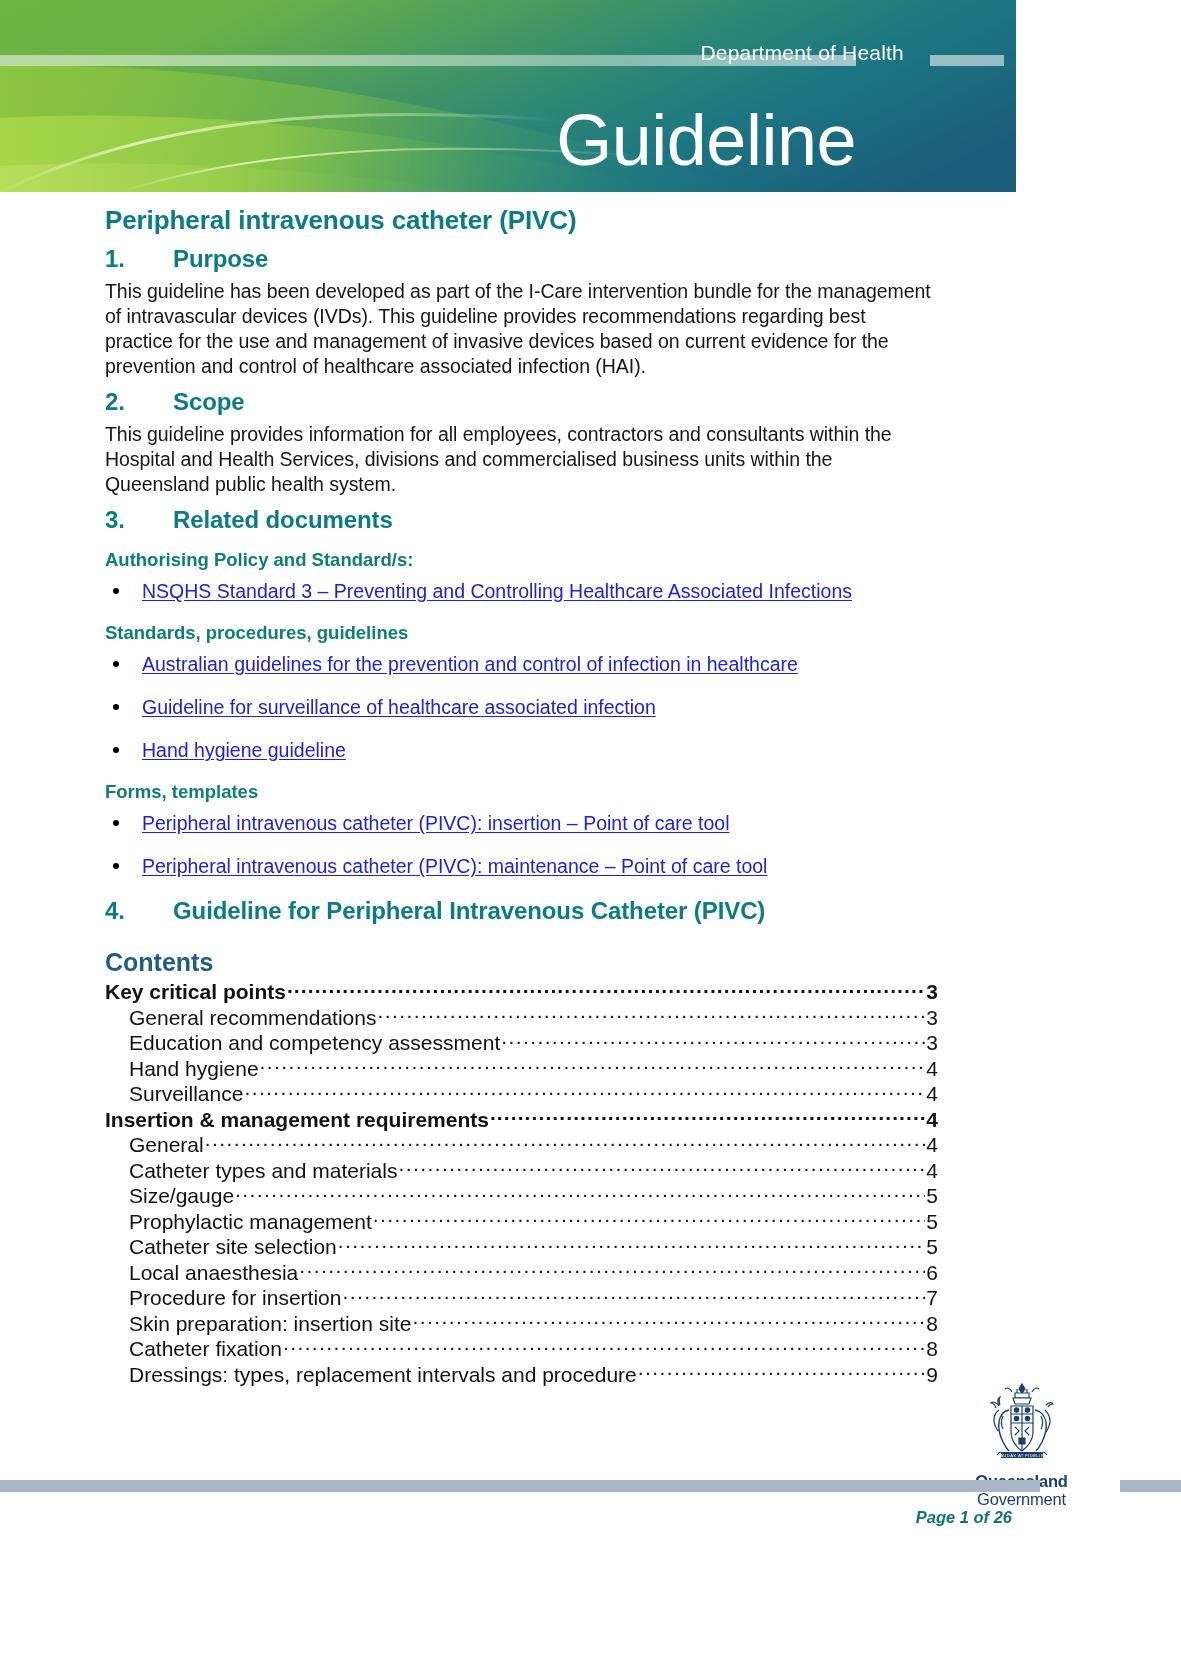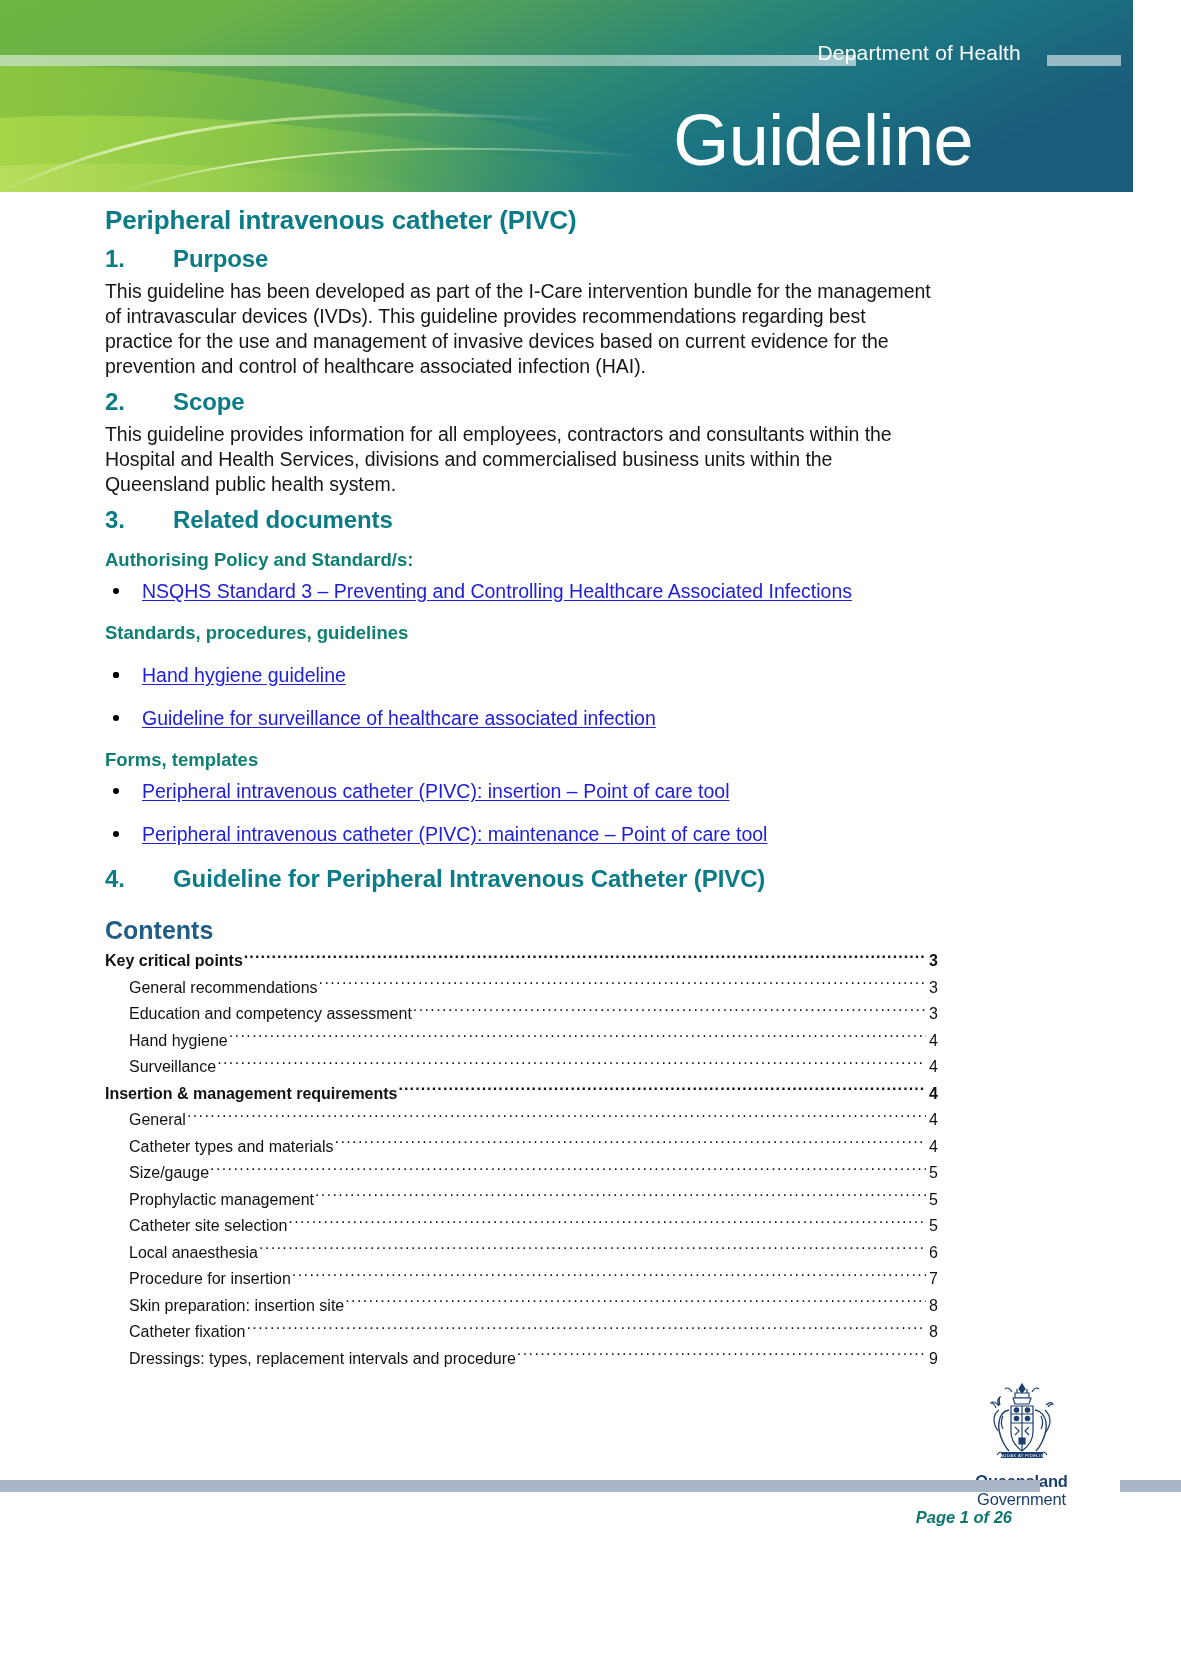--- a/index.html
+++ b/index.html
@@ -12,21 +12,21 @@
     background: #ffffff;
     font-family: "Liberation Sans", "DejaVu Sans", sans-serif;
     -webkit-font-smoothing: antialiased;
     overflow: hidden;
     position: relative;
   }
 
   
   .banner {
     position: relative;
-    width: 1133px;
+    width: 1016px;
     height: 192px;
     overflow: hidden;
     background: linear-gradient(100deg,
         #6fb544 0%,
         #6bb246 18%,
         #4f9f5a 38%,
         #2f8a72 56%,
         #1d7a82 72%,
         #196b84 86%,
         #1a5f7c 100%);
@@ -158,21 +158,21 @@
     font-size: 25px;
     font-weight: bold;
     margin: 23px 0 2px 0;
   }
 
   
   .toc { margin: 0; padding: 0; }
   .toc-row {
     display: flex;
     align-items: baseline;
-    font-size: 16px;
+    font-size: 21px;
     line-height: 25.5px;
     color: #111;
     white-space: nowrap;
   }
   .toc-row.lvl1 { font-weight: bold; padding-left: 0; }
   .toc-row.lvl2 { font-weight: normal; padding-left: 24px; }
   .toc-label { flex: 0 0 auto; }
   .toc-leader {
     flex: 1 1 auto;
     overflow: hidden;
@@ -320,28 +320,29 @@
     <li>
       <span class="bullet"></span>
       <a href="#">NSQHS Standard 3 – Preventing and Controlling Healthcare Associated Infections</a>
     </li>
   </ul>
 
   <h3 class="subhead">Standards, procedures, guidelines</h3>
   <ul class="links">
     <li>
       <span class="bullet"></span>
+      <a href="#">Australian guidelines for the prevention and control of infection in healthcare</a>
+    </li>
+    <li>
+      <span class="bullet"></span>
+      <a href="#">Guideline for surveillance of healthcare associated infection</a>
     </li>
     <li>
       <span class="bullet"></span>
       <a href="#">Hand hygiene guideline</a>
-    </li>
-    <li>
-      <span class="bullet"></span>
-      <a href="#">Guideline for surveillance of healthcare associated infection</a>
     </li>
   </ul>
 
   <h3 class="subhead">Forms, templates</h3>
   <ul class="links">
     <li>
       <span class="bullet"></span>
       <a href="#">Peripheral intravenous catheter (PIVC): insertion – Point of care tool</a>
     </li>
     <li>

